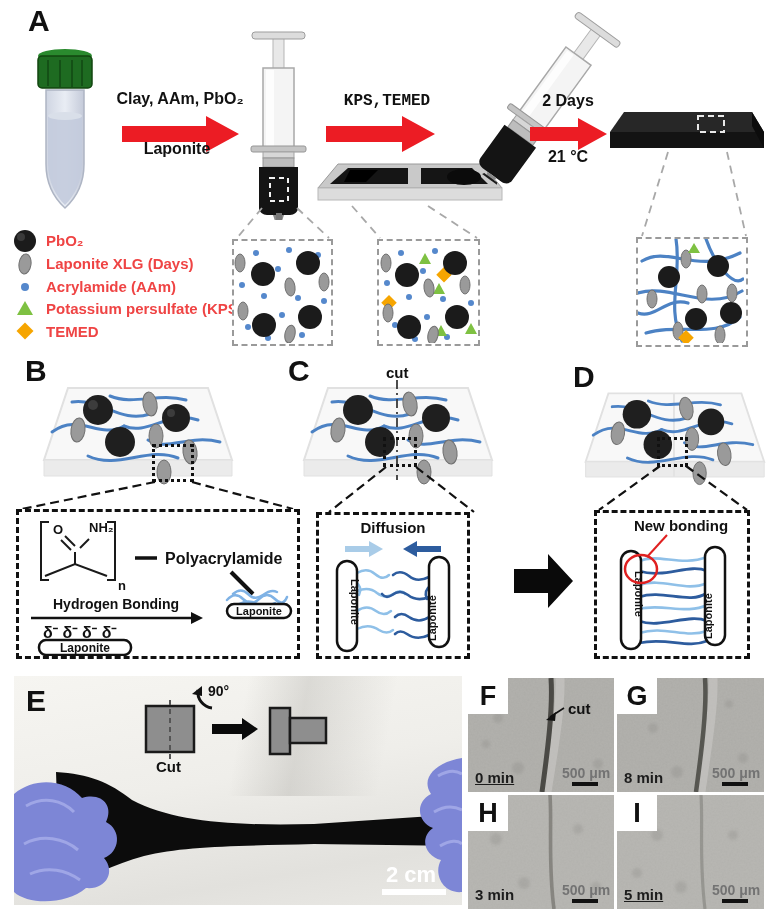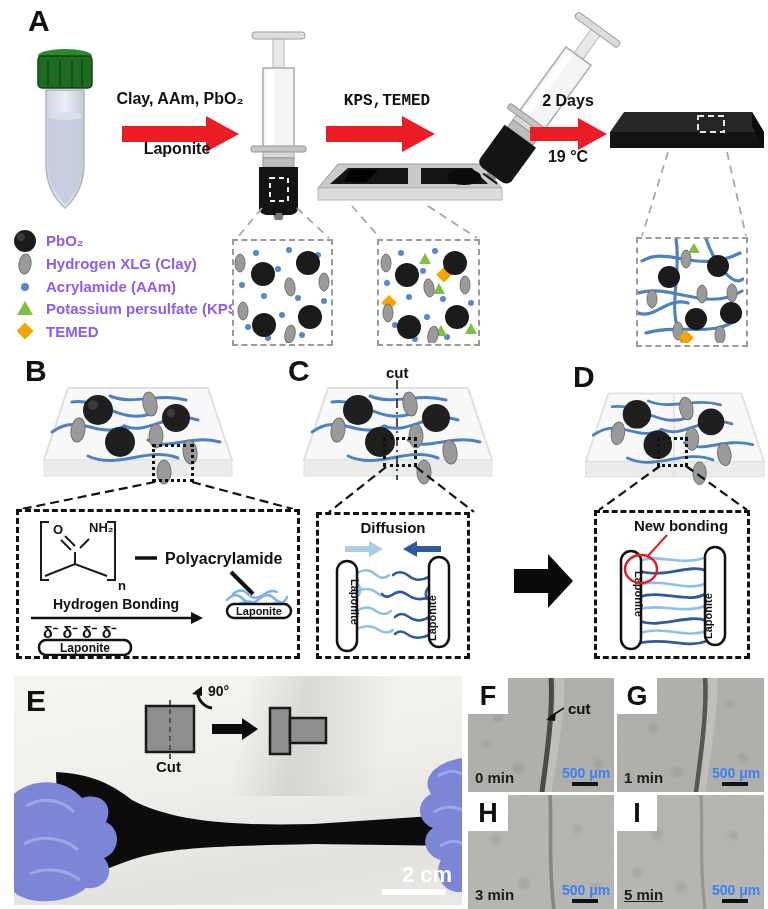--- a/index.html
+++ b/index.html
@@ -2,33 +2,33 @@
 <html><head>
 <meta charset="utf-8">
 <style>
   html,body{margin:0;padding:0;background:#ffffff;}
   .canvas{position:relative;width:768px;height:909px;background:#fff;
           font-family:"Liberation Sans",sans-serif;overflow:hidden;}
   .abs{position:absolute;}
   svg text{font-family:"Liberation Sans",sans-serif;}
   .plabel{font-weight:bold;font-size:30px;color:#111;line-height:1;}
   .steptext{font-weight:bold;font-size:16px;color:#111;text-align:center;white-space:nowrap;}
-  .legend-label{font-weight:bold;font-size:15px;color:#8b5cf6;white-space:nowrap;}
+  .legend-label{font-weight:bold;font-size:15px;color:#ef4444;white-space:nowrap;}
   .dashedbox{border:2.5px dashed #9a9a9a;background:#fff;box-sizing:border-box;}
   .dashedbox-black{border:3px dashed #111;background:#fff;box-sizing:border-box;}
   .dottedzoom{border:3px dotted #111;background:transparent;box-sizing:border-box;}
   .cutlabel{font-weight:bold;font-size:15px;color:#111;}
   .photo{background:linear-gradient(170deg,#f6f5f1 0%,#efeeea 45%,#e2e1dd 80%,#e9e8e4 100%);}
   .photo-shadow{background:linear-gradient(100deg,transparent 50%,rgba(120,118,112,.20) 63%,transparent 82%);}
-  .scale-e{color:#fff;font-weight:bold;font-size:22px;margin-left:16px;}
+  .scale-e{color:#fff;font-weight:bold;font-size:22px;}
   .bar-e{background:#fff;height:6px;}
   .micro-chip{background:#fff;display:flex;align-items:center;justify-content:center;
               font-weight:bold;font-size:27px;color:#111;}
   .micro-time{font-weight:bold;font-size:15px;color:#1c1c1c;}
-  .micro-scale{font-weight:bold;font-size:14px;color:#3b82f6;}
+  .micro-scale{font-weight:bold;font-size:14px;color:#737373;}
   .micro-bar{background:#111;height:4px;}
 </style>
 </head>
 <body>
 
 <div class="canvas">
 
   <div class="abs plabel" style="left:28px;top:6px;">A</div>
 
   <svg class="abs" style="left:26px;top:46px;" width="78" height="172" viewBox="0 0 78 172">
@@ -96,21 +96,21 @@
       <path d="M16,139 L55,139 L55,180 C55,184 51,187 47,187 L24,187 C20,187 16,184 16,180 Z" fill="#141414"></path>
       <polygon points="30,187 41,187 39,193 32,193" fill="#8a8a8a"></polygon>
       <polygon points="28,190 44,190 52,205 20,205" fill="#1a1a1a"></polygon>
     </svg>
   </div>
 
   <div class="abs steptext" style="left:524px;top:92px;width:88px;">2 Days</div>
   <svg class="abs" style="left:530px;top:115px;" width="78" height="38" viewBox="0 0 78 38">
     <polygon points="0,12 48,12 48,3 77,19 48,35 48,26 0,26" fill="#ec1c24"></polygon>
   </svg>
-  <div class="abs steptext" style="left:524px;top:148px;width:88px;">19 °C</div>
+  <div class="abs steptext" style="left:524px;top:148px;width:88px;">21 °C</div>
 
   <svg class="abs" style="left:606px;top:106px;" width="162" height="48" viewBox="0 0 162 48">
     <polygon points="18,6 146,6 158,26 4,26" fill="#272727"></polygon>
     <polygon points="4,26 158,26 158,42 4,42" fill="#131313"></polygon>
     <polygon points="146,6 158,26 158,42 146,20" fill="#0c0c0c"></polygon>
     <rect x="92" y="10" width="26" height="16" fill="none" stroke="#e8e8e8" stroke-width="2" stroke-dasharray="6,4"></rect>
   </svg>
 
   <div class="abs" style="left:10px;top:228px;width:220px;">
     <div class="abs" style="left:0;top:0;width:30px;height:118px;">
@@ -125,21 +125,21 @@
           <circle cx="15" cy="11" r="4" fill="#5588cc"></circle>
         </svg>
       <svg class="abs" style="left:0;top:69px;" width="30" height="22" viewBox="0 0 30 22">
           <polygon points="15,4 23,18 7,18" fill="#7ec142"></polygon>
         </svg>
       <svg class="abs" style="left:0;top:91px;" width="30" height="24" viewBox="0 0 30 24">
           <rect x="9" y="6" width="12" height="12" fill="#f6a500" transform="rotate(45 15 12)"></rect>
         </svg>
     </div>
     <div class="abs legend-label" style="left:36px;top:4px;">PbO₂</div>
-    <div class="abs legend-label" style="left:36px;top:27px;">Hydrogen XLG (Clay)</div>
+    <div class="abs legend-label" style="left:36px;top:27px;">Laponite XLG (Days)</div>
     <div class="abs legend-label" style="left:36px;top:50px;">Acrylamide (AAm)</div>
     <div class="abs legend-label" style="left:36px;top:72px;">Potassium persulfate (KPS)</div>
     <div class="abs legend-label" style="left:36px;top:95px;">TEMED</div>
   </div>
 
   <div class="abs dashedbox" style="left:232px;top:239px;width:101px;height:107px;">
     <svg width="96" height="102" viewBox="0 0 96 102">
       <g fill="#5588cc">
           <circle cx="22" cy="12" r="3"></circle>
           <circle cx="55" cy="9" r="3"></circle>
@@ -496,21 +496,21 @@
           <circle cx="130" cy="86" r="5"></circle>
           <circle cx="18" cy="66" r="4"></circle>
       </g>
       <path d="M92,0 C93,30 86,70 79,114" stroke="#cfcecb" stroke-width="9" fill="none" opacity="0.5"></path>
       <path d="M83,0 C85,30 80,70 74,114" stroke="#3f3e3a" stroke-width="5" fill="none" opacity="0.9"></path>
       <line x1="96" y1="30" x2="82" y2="39" stroke="#111" stroke-width="1.6"></line>
       <polygon points="78,42 88,34 87,43" fill="#111"></polygon>
       <text x="100" y="36" font-size="15" font-weight="bold" fill="#111">cut</text>
     </svg>
     <div class="abs micro-chip" style="left:0;top:0;width:40px;height:36px;">F</div>
-    <div class="abs micro-time" style="left:7px;top:91px;">0 min</div>
+    <div class="abs micro-time" style="left:7px;top:91px;text-decoration:underline;">0 min</div>
     <div class="abs micro-scale" style="left:94px;top:87px;">500 μm</div>
     <div class="abs micro-bar" style="left:104px;top:104px;width:26px;"></div>
   </div>
 
   <div class="abs" style="left:617px;top:678px;width:147px;height:114px;">
     <svg width="147" height="114" viewBox="0 0 147 114">
       <defs>
         <filter id="grain-g" x="0" y="0" width="100%" height="100%">
           <feTurbulence type="fractalNoise" baseFrequency="0.55" numOctaves="2" seed="7"></feTurbulence>
           <feColorMatrix type="matrix" values="0 0 0 0 0.30 0 0 0 0 0.30 0 0 0 0 0.28 0 0 0 0.45 0"></feColorMatrix>
@@ -524,21 +524,21 @@
       <g fill="#8f8e8a" opacity="0.35" filter="url(#soft-g)">
         <circle cx="36" cy="50" r="5"></circle>
           <circle cx="112" cy="26" r="4"></circle>
           <circle cx="60" cy="94" r="6"></circle>
           <circle cx="126" cy="80" r="5"></circle>
       </g>
       <path d="M96,0 C97,30 90,70 84,114" stroke="#cfcecb" stroke-width="9" fill="none" opacity="0.5"></path>
       <path d="M88,0 C90,30 85,70 79,114" stroke="#474641" stroke-width="4.5" fill="none" opacity="0.85"></path>
     </svg>
     <div class="abs micro-chip" style="left:0;top:0;width:40px;height:36px;">G</div>
-    <div class="abs micro-time" style="left:7px;top:91px;">1 min</div>
+    <div class="abs micro-time" style="left:7px;top:91px;">8 min</div>
     <div class="abs micro-scale" style="left:95px;top:87px;">500 μm</div>
     <div class="abs micro-bar" style="left:105px;top:104px;width:26px;"></div>
   </div>
 
   <div class="abs" style="left:468px;top:795px;width:146px;height:114px;">
     <svg width="146" height="114" viewBox="0 0 146 114">
       <defs>
         <filter id="grain-h" x="0" y="0" width="100%" height="100%">
           <feTurbulence type="fractalNoise" baseFrequency="0.55" numOctaves="2" seed="11"></feTurbulence>
           <feColorMatrix type="matrix" values="0 0 0 0 0.32 0 0 0 0 0.32 0 0 0 0 0.30 0 0 0 0.42 0"></feColorMatrix>

